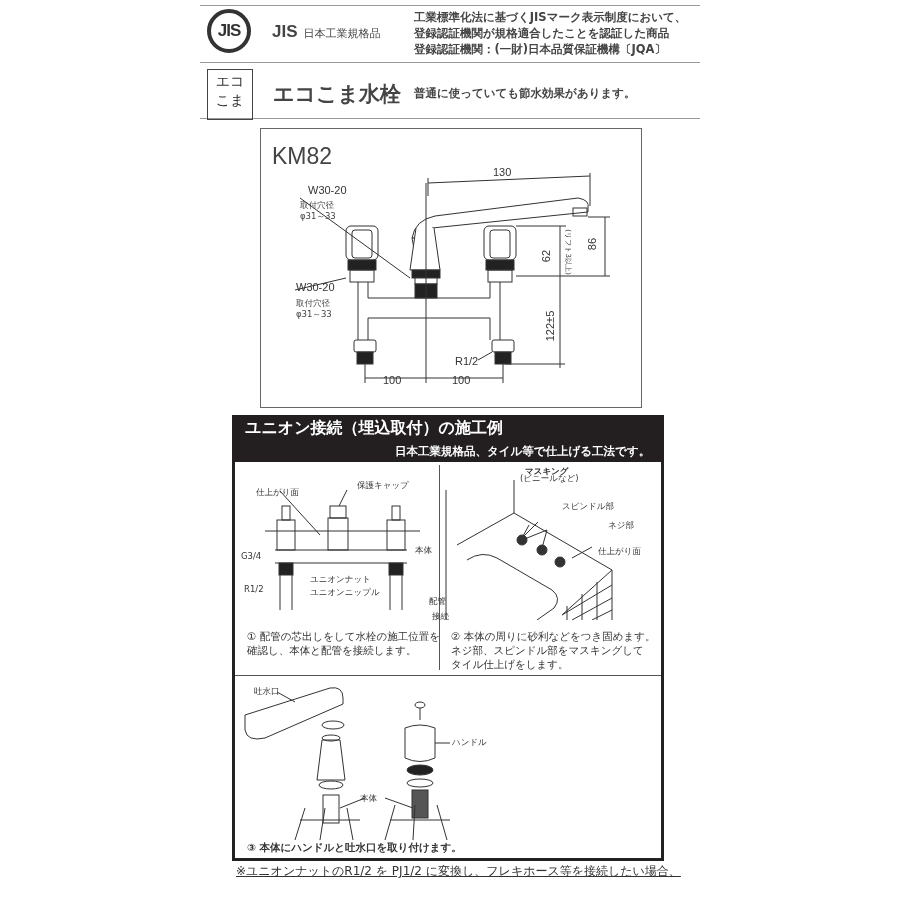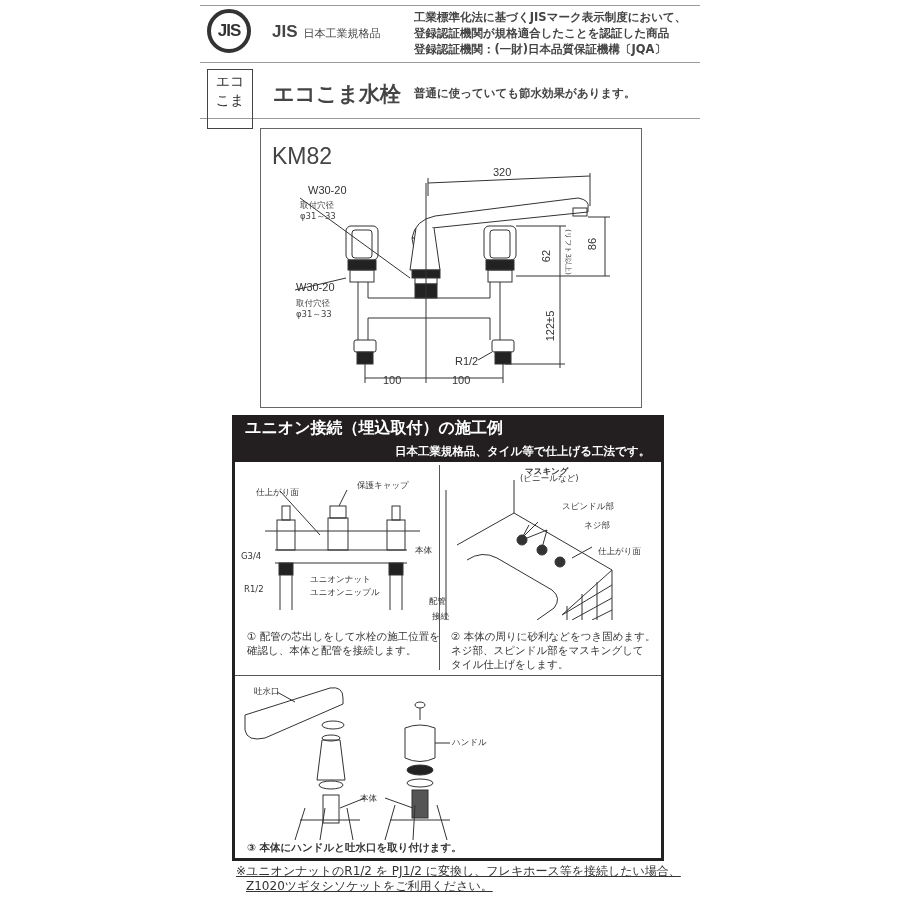--- a/index.html
+++ b/index.html
@@ -3,21 +3,21 @@
 <meta charset="utf-8">
 <style>
   html,body{margin:0;padding:0;background:#fff;}
   body{width:900px;height:900px;position:relative;overflow:hidden;font-family:"DejaVu Sans","Liberation Sans",sans-serif;color:#333;}
   .abs{position:absolute;}
   .hr{position:absolute;left:200px;width:500px;height:1px;background:#999;}
   .jis-logo{left:207px;top:9px;width:44px;height:44px;border:4px solid #333;border-radius:50%;box-sizing:border-box;display:flex;align-items:center;justify-content:center;font-weight:bold;font-size:17px;letter-spacing:-1px;color:#333;font-family:"Liberation Sans",sans-serif;}
   .jis-label{left:272px;top:22px;font-size:11px;color:#444;}
   .jis-label b{font-size:17px;font-family:"Liberation Sans",sans-serif;margin-right:6px;}
   .jis-desc{left:414px;top:9px;font-size:11.5px;line-height:16px;font-weight:bold;color:#444;}
-  .eco-box{left:207px;top:69px;width:46px;height:60px;border:1.5px solid #444;box-sizing:border-box;font-size:14px;line-height:19px;text-align:center;padding-top:2px;color:#333;}
+  .eco-box{left:207px;top:69px;width:46px;height:51px;border:1.5px solid #444;box-sizing:border-box;font-size:14px;line-height:19px;text-align:center;padding-top:2px;color:#333;}
   .eco-title{left:273px;top:80px;font-size:21px;font-weight:bold;color:#444;}
   .eco-desc{left:414px;top:86px;font-size:11.5px;font-weight:bold;color:#444;}
   .spec-frame{left:260px;top:128px;width:382px;height:280px;border:1.5px solid #666;box-sizing:border-box;}
   .model{left:272px;top:143px;font-size:23px;color:#444;font-family:"Liberation Sans",sans-serif;}
   .dim{font-size:11px;color:#333;font-family:"Liberation Sans",sans-serif;}
   .sm{font-size:8.5px;color:#444;}
   .install{left:232px;top:415px;width:432px;height:446px;border:3px solid #222;box-sizing:border-box;}
   .install-head{left:232px;top:415px;width:432px;height:47px;background:#231f20;}
   .install-title{left:245px;top:418px;font-size:16px;font-weight:bold;color:#fff;}
   .install-sub{left:395px;top:444px;font-size:11.5px;font-weight:bold;color:#fff;}
@@ -96,21 +96,21 @@
     <line x1="256" y1="148" x2="350" y2="148"></line>
     <line x1="300" y1="148" x2="300" y2="240"></line>
     <line x1="245" y1="236" x2="305" y2="236"></line>
 
     <line x1="40" y1="70" x2="150" y2="150"></line>
     <line x1="35" y1="162" x2="86" y2="150"></line>
     <line x1="218" y1="232" x2="232" y2="224"></line>
   </g>
 </svg>
 
-<div class="abs dim" style="left:493px;top:166px;">320</div>
+<div class="abs dim" style="left:493px;top:166px;">130</div>
 <div class="abs dim" style="left:308px;top:184px;">W30-20</div>
 <div class="abs sm" style="left:300px;top:200px;line-height:11px;">
   <div>取付穴径</div>
     <div>φ31～33</div>
 </div>
 <div class="abs dim" style="left:540px;top:250px;transform:rotate(-90deg);">62</div>
 <div class="abs sm" style="left:545px;top:247px;transform:rotate(90deg);font-size:7px;">(リフト3以上)</div>
 <div class="abs dim" style="left:586px;top:238px;transform:rotate(-90deg);">86</div>
 <div class="abs dim" style="left:296px;top:281px;">W30-20</div>
 <div class="abs sm" style="left:296px;top:298px;line-height:11px;">
@@ -174,21 +174,21 @@
     <line x1="87" y1="55" x2="80" y2="68"></line>
       <line x1="96" y1="52" x2="80" y2="68"></line>
     <line x1="105" y1="60" x2="80" y2="70"></line>
       <line x1="105" y1="60" x2="100" y2="78"></line>
     <line x1="150" y1="77" x2="130" y2="88"></line>
   </g>
 </svg>
 <div class="abs lbl" style="left:525px;top:466px;font-weight:bold;">マスキング</div>
 <div class="abs lbl" style="left:520px;top:473px;">(ビニールなど)</div>
 <div class="abs lbl" style="left:562px;top:501px;">スピンドル部</div>
-<div class="abs lbl" style="left:584px;top:520px;">ネジ部</div>
+<div class="abs lbl" style="left:608px;top:520px;">ネジ部</div>
 <div class="abs lbl" style="left:598px;top:546px;">仕上がり面</div>
 
 <div class="abs step" style="left:247px;top:629px;white-space:pre;"><span>①</span> <span>配管の芯出しをして水栓の施工位置を
 確認し、本体と配管を接続します。</span></div>
 <div class="abs step" style="left:451px;top:629px;white-space:pre;"><span>②</span> <span>本体の周りに砂利などをつき固めます。
 ネジ部、スピンドル部をマスキングして
 タイル仕上げをします。</span></div>
 
 <svg class="abs" style="left:235px;top:680px;" width="300" height="160">
   <g fill="none" stroke="#333" stroke-width="1">
@@ -212,14 +212,13 @@
       <line x1="150" y1="118" x2="178" y2="128"></line>
   </g>
 </svg>
 <div class="abs lbl" style="left:254px;top:686px;">吐水口</div>
 <div class="abs lbl" style="left:452px;top:737px;">ハンドル</div>
 <div class="abs lbl" style="left:360px;top:793px;">本体</div>
 <div class="abs step" style="left:247px;top:840px;font-weight:bold;"><span>③</span> <span>本体にハンドルと吐水口を取り付けます。</span></div>
 
 <div class="abs note">
   <div>※ユニオンナットのR1/2 を PJ1/2 に変換し、フレキホース等を接続したい場合、</div>
-  <div style="padding-left:10px;">Z1020ツギタシソケットをご利用ください。</div>
 </div>
 
 </body></html>

